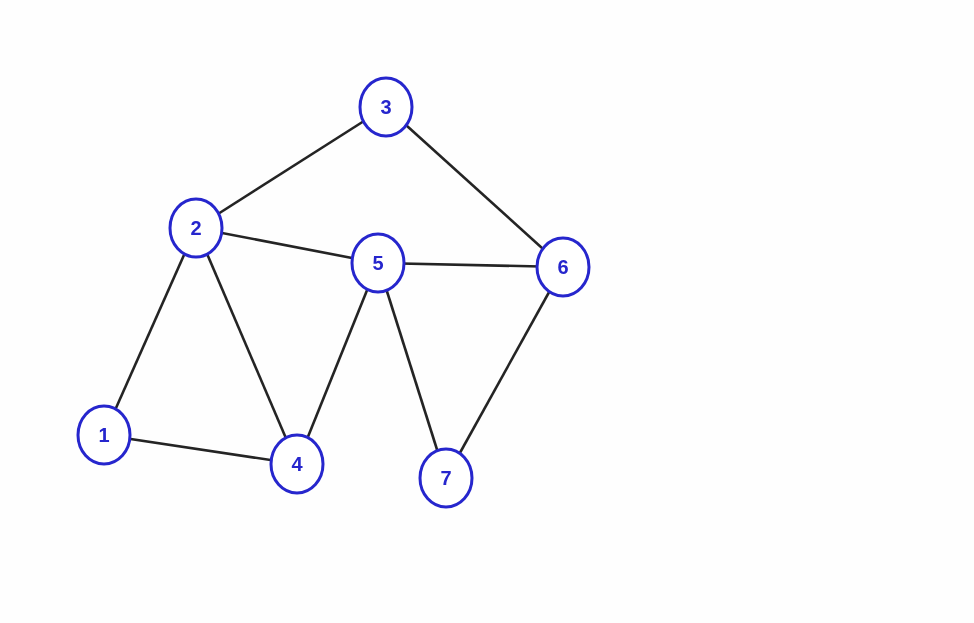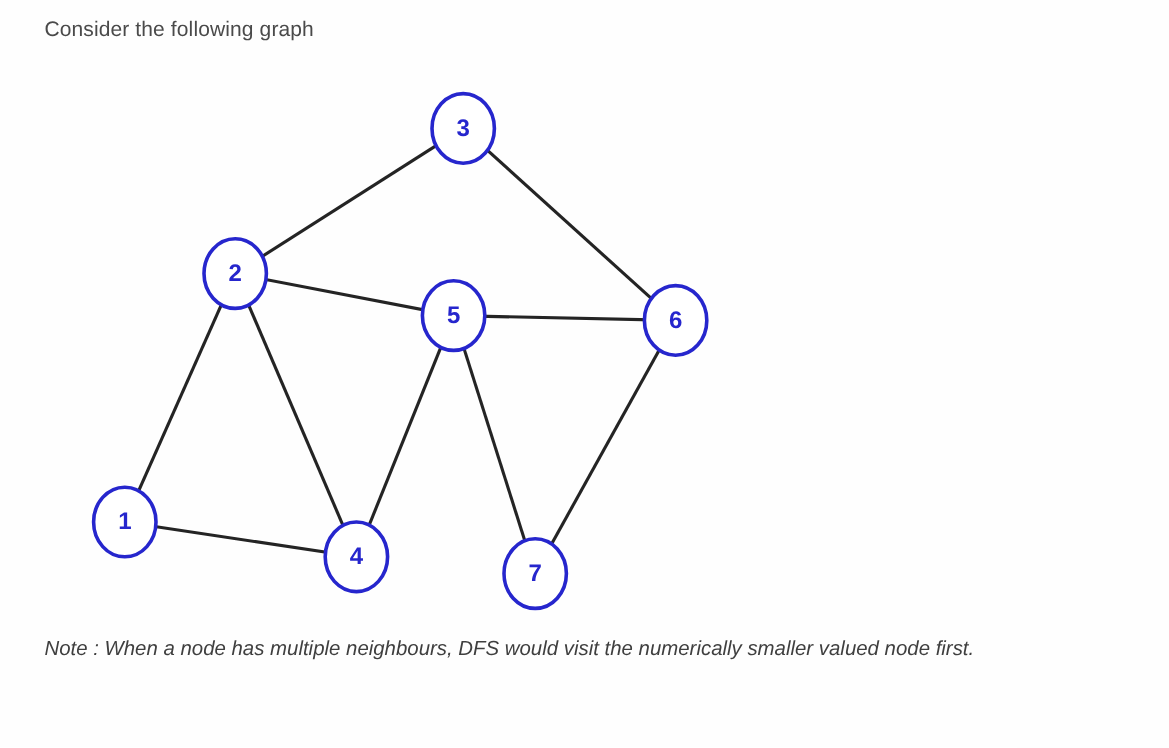--- a/index.html
+++ b/index.html
@@ -36,21 +36,20 @@
     font-style:italic;
     font-size:17px;
     color:#3f3f3f;
   }
 </style>
 </head>
 <body>
 
 <div class="page">
 
-  <div class="intro">Consider the following graph</div>
 
   <svg id="graph-svg" viewBox="0 0 974 623" xmlns="http://www.w3.org/2000/svg">
       <line x1="104" y1="435" x2="196" y2="228" stroke="#242424" stroke-width="2.6"></line>
       <line x1="104" y1="435" x2="297" y2="464" stroke="#242424" stroke-width="2.6"></line>
       <line x1="196" y1="228" x2="386" y2="107" stroke="#242424" stroke-width="2.6"></line>
       <line x1="196" y1="228" x2="297" y2="464" stroke="#242424" stroke-width="2.6"></line>
       <line x1="196" y1="228" x2="378" y2="263" stroke="#242424" stroke-width="2.6"></line>
       <line x1="386" y1="107" x2="563" y2="267" stroke="#242424" stroke-width="2.6"></line>
       <line x1="297" y1="464" x2="378" y2="263" stroke="#242424" stroke-width="2.6"></line>
       <line x1="378" y1="263" x2="563" y2="267" stroke="#242424" stroke-width="2.6"></line>
@@ -66,16 +65,15 @@
       <text x="297" y="464" text-anchor="middle" dominant-baseline="central" fill="#2626cd" font-family="&quot;Liberation Sans&quot;, sans-serif" font-size="20" font-weight="bold">4</text>
       <ellipse cx="378" cy="263" rx="26" ry="29" fill="#ffffff" stroke="#2626cd" stroke-width="3"></ellipse>
       <text x="378" y="263" text-anchor="middle" dominant-baseline="central" fill="#2626cd" font-family="&quot;Liberation Sans&quot;, sans-serif" font-size="20" font-weight="bold">5</text>
       <ellipse cx="563" cy="267" rx="26" ry="29" fill="#ffffff" stroke="#2626cd" stroke-width="3"></ellipse>
       <text x="563" y="267" text-anchor="middle" dominant-baseline="central" fill="#2626cd" font-family="&quot;Liberation Sans&quot;, sans-serif" font-size="20" font-weight="bold">6</text>
       <ellipse cx="446" cy="478" rx="26" ry="29" fill="#ffffff" stroke="#2626cd" stroke-width="3"></ellipse>
       <text x="446" y="478" text-anchor="middle" dominant-baseline="central" fill="#2626cd" font-family="&quot;Liberation Sans&quot;, sans-serif" font-size="20" font-weight="bold">7</text>
     </svg>
 
   <div class="question">
-    <p class="note">Note : When a node has multiple neighbours, DFS would visit the numerically smaller valued node first.</p>
   </div>
 
 </div>
 
 </body></html>

